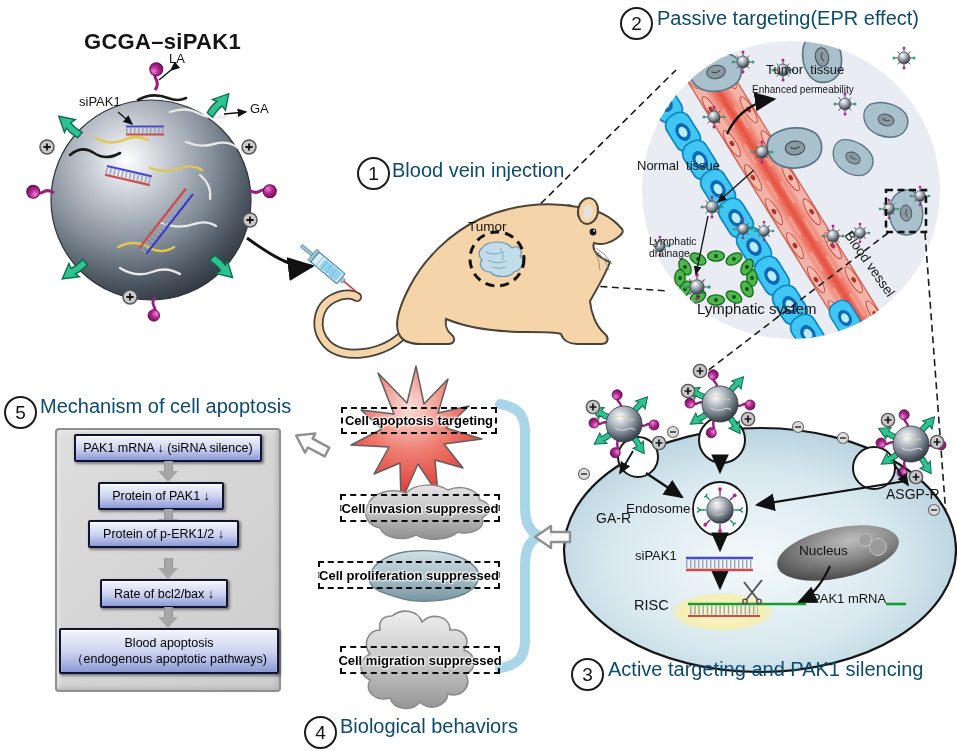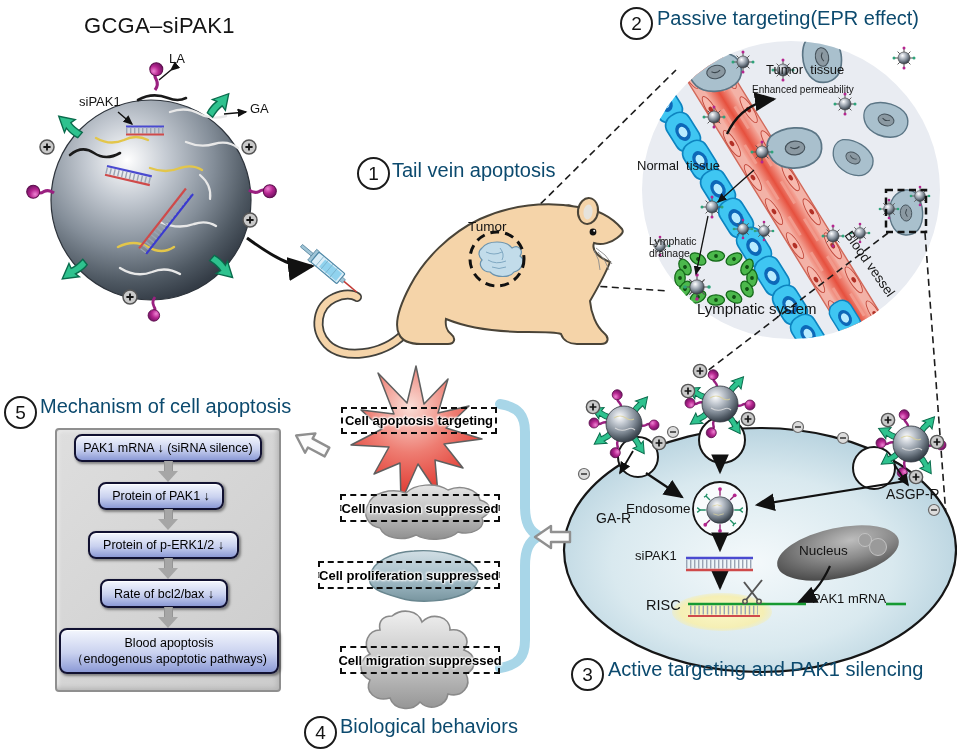--- a/index.html
+++ b/index.html
@@ -13,21 +13,21 @@
   .step-title{font-size:20px;color:#0c4a6e;}
   .small{font-size:10.5px;}
   .rot-vessel{transform:rotate(55deg);transform-origin:center;width:90px;text-align:center;font-size:13.5px;}
   .dashbox{position:absolute;z-index:2;border:2.6px dashed #0d0d0d;display:flex;align-items:center;justify-content:center;
            font-weight:bold;font-size:13px;color:#000;white-space:nowrap;
            text-shadow:0 0 2px #fff,0 0 3px #fff,1px 1px 2px #fff,-1px -1px 2px #fff;}
   .fc-panel{position:absolute;z-index:2;left:55px;top:428px;width:222px;height:260px;
             background:linear-gradient(135deg,#dedede,#cccccc);border:2px solid #8f8f8f;border-radius:4px;
             box-shadow:inset -2px -2px 5px #b5b5b5, inset 2px 2px 3px #efefef;}
   .fc-box{position:absolute;background:linear-gradient(#f3f6fd 0%,#c9d1ef 55%,#8c9ad6 100%);
-          border:2px solid #111131;border-radius:8px;font-size:12.5px;color:#000;
+          border:2px solid #111131;border-radius:2px;font-size:12.5px;color:#000;
           display:flex;align-items:center;justify-content:center;text-align:center;
           box-shadow:inset 0 1px 1px rgba(255,255,255,.95),1.5px 1.5px 2.5px rgba(0,0,0,.4);}
   .fc-box .ln{display:block;line-height:1.3;}
   .fc-arrow{position:absolute;left:100px;width:22px;}
   .fc-arrow .stem{width:7px;height:10px;background:#a6a6a6;margin:0 auto;border-left:1px solid #949494;border-right:1px solid #949494;}
   .fc-arrow .head{width:0;height:0;border-left:10px solid transparent;border-right:10px solid transparent;border-top:11px solid #a6a6a6;margin:0 auto;}
 </style>
 </head>
 <body>
 
@@ -444,45 +444,45 @@
   <path d="M 392,616 C 402,608 418,610 422,622 C 432,612 450,616 450,630 C 462,628 472,638 464,650
        C 476,654 478,668 466,674 C 472,686 462,698 448,694 C 446,706 430,712 420,702
        C 412,712 394,710 390,698 C 376,702 364,692 370,680 C 358,674 358,660 370,654
        C 362,644 368,630 380,630 C 378,620 384,616 392,616 Z" fill="url(#gMig)" stroke="#8a8a8a" stroke-width="1.6"></path>
   <path d="M 500,404 C 519,407 525,416 525,432 L 525,506 C 525,522 529,531 539,536 C 529,541 525,550 525,566 L 525,640 C 525,656 519,665 500,668" fill="none" stroke="#a8d6e8" stroke-width="10" stroke-linecap="round"></path>
   <use href="#harrow" transform="translate(553,537)"></use>
   <use href="#harrow" transform="translate(312,444) rotate(28)"></use>
 </g>
 </svg>
 
-<div class="lbl fig-title" style="left:84px;top:14px;">GCGA–siPAK1</div>
+<div class="lbl fig-title" style="left:84px;top:30px;font-weight:bold;">GCGA–siPAK1</div>
 <div class="lbl" style="left:169px;top:52px;">LA</div>
 <div class="lbl" style="left:79px;top:95px;">siPAK1</div>
 <div class="lbl" style="left:250px;top:102px;">GA</div>
 
 <div class="step-circle" style="left:357px;top:157px;">1</div>
-<div class="lbl step-title" style="left:392px;top:159px;">Tail vein apoptosis</div>
+<div class="lbl step-title" style="left:392px;top:159px;">Blood vein injection</div>
 <div class="lbl" style="left:468px;top:220px;font-size:13.5px;">Tumor</div>
 
 <div class="step-circle" style="left:620px;top:7px;">2</div>
 <div class="lbl step-title" style="left:657px;top:7px;">Passive targeting(EPR effect)</div>
 <div class="lbl" style="left:766px;top:63px;">Tumor  tissue</div>
 <div class="lbl small" style="left:752px;top:84px;font-size:10px;">Enhanced permeability</div>
 <div class="lbl" style="left:637px;top:159px;">Normal  tissue</div>
 <div class="lbl small" style="left:649px;top:236px;">Lymphatic</div>
 <div class="lbl small" style="left:649px;top:248px;">drainage</div>
 <div class="lbl" style="left:697px;top:301px;font-size:15px;">Lymphatic system</div>
 <div class="lbl rot-vessel" style="left:824px;top:257px;">Blood vessel</div>
 
 <div class="lbl" style="left:596px;top:479px;font-size:14px;margin-top:32px;">GA-R</div>
 <div class="lbl" style="left:626px;top:502px;font-size:13.5px;">Endosome</div>
 <div class="lbl" style="left:886px;top:487px;font-size:14px;">ASGP-R</div>
 <div class="lbl" style="left:635px;top:549px;">siPAK1</div>
 <div class="lbl" style="left:799px;top:544px;font-size:13.5px;">Nucleus</div>
-<div class="lbl" style="left:634px;top:598px;font-size:14.5px;margin-left:12px;">RISC</div>
+<div class="lbl" style="left:634px;top:598px;font-size:14.5px;">RISC</div>
 <div class="lbl" style="left:812px;top:592px;">PAK1 mRNA</div>
 
 <div class="step-circle" style="left:571px;top:658px;">3</div>
 <div class="lbl step-title" style="left:608px;top:658px;">Active targeting and PAK1 silencing</div>
 
 <div class="dashbox" style="left:341px;top:407px;width:152px;height:23px;">Cell apoptosis targeting</div>
 <div class="dashbox" style="left:340px;top:494px;width:156px;height:24px;">Cell invasion suppressed</div>
 <div class="dashbox" style="left:318px;top:561px;width:178px;height:24px;">Cell proliferation suppressed</div>
 <div class="dashbox" style="left:340px;top:646px;width:156px;height:24px;">Cell migration suppressed</div>
 
@@ -496,21 +496,21 @@
   <div class="fc-box" style="left:17px;top:4px;width:184px;height:24px;">PAK1 mRNA ↓ (siRNA silence)</div>
   <div class="fc-arrow" style="top:31px;">
         <div class="stem"></div>
         <div class="head"></div>
       </div>
   <div class="fc-box" style="left:41px;top:52px;width:122px;height:24px;">Protein of PAK1 ↓</div>
   <div class="fc-arrow" style="top:79px;">
         <div class="stem"></div>
         <div class="head"></div>
       </div>
-  <div class="fc-box" style="left:31px;top:101px;width:147px;height:24px;">Protein of p-ERK1/2 ↓</div>
+  <div class="fc-box" style="left:31px;top:90px;width:147px;height:24px;">Protein of p-ERK1/2 ↓</div>
   <div class="fc-arrow" style="top:128px;">
         <div class="stem"></div>
         <div class="head"></div>
       </div>
   <div class="fc-box" style="left:43px;top:149px;width:124px;height:25px;">Rate of bcl2/bax ↓</div>
   <div class="fc-arrow" style="top:177px;">
         <div class="stem"></div>
         <div class="head"></div>
       </div>
   <div class="fc-box" style="left:2px;top:198px;width:216px;height:42px;flex-direction:column;">

